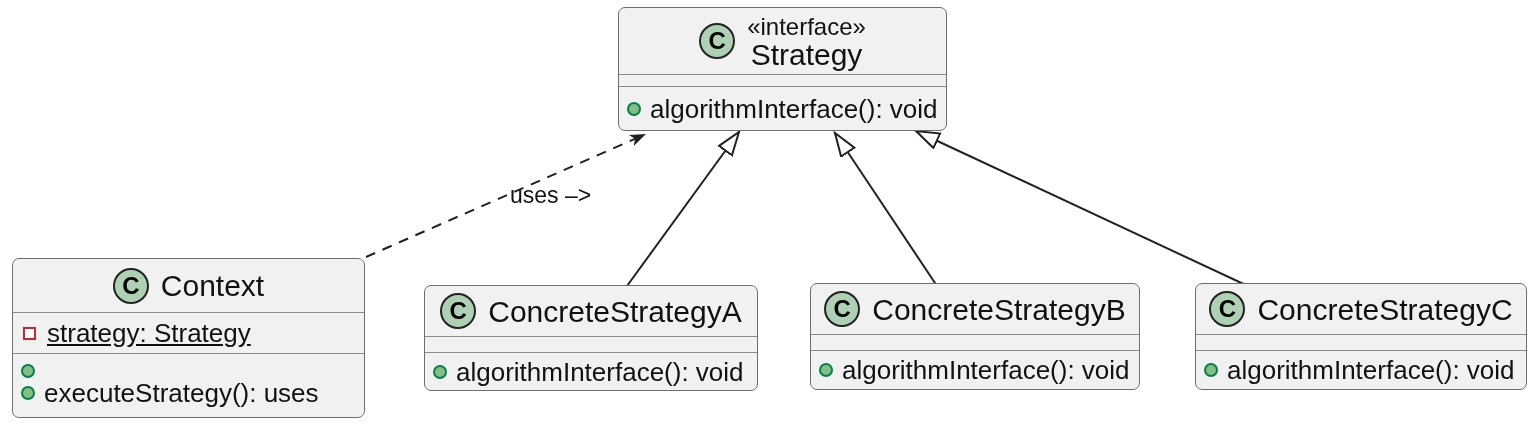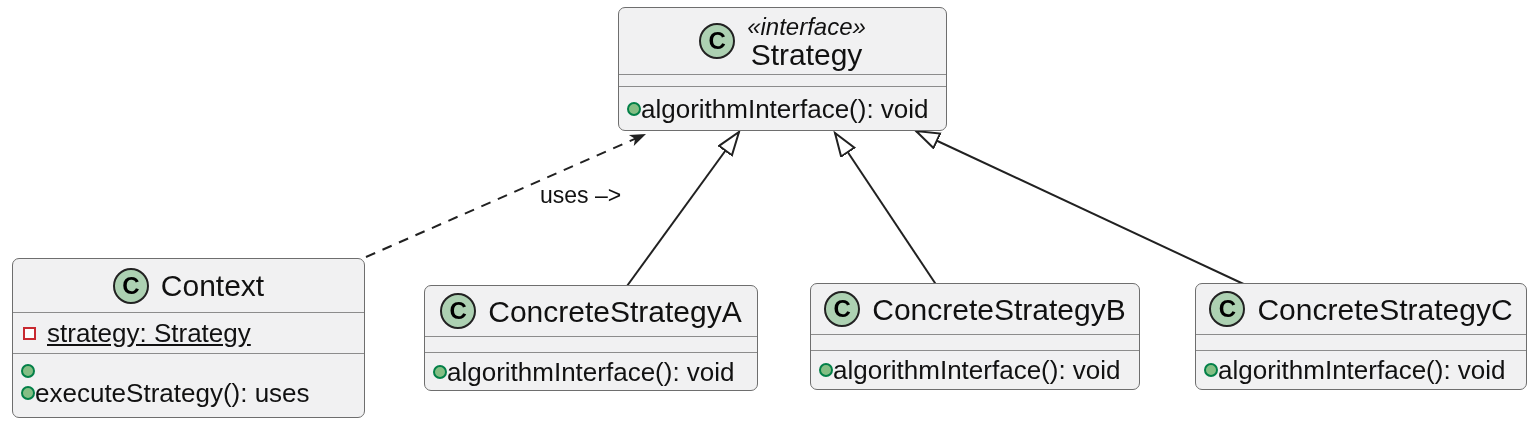--- a/index.html
+++ b/index.html
@@ -25,47 +25,47 @@
   }
   .cicon {
     width:36px; height:36px; border-radius:50%;
     background:#ADD1B2; border:2px solid #222;
     box-sizing:border-box;
     display:flex; align-items:center; justify-content:center;
     font-weight:bold; font-size:24px; color:#000;
     flex:0 0 auto;
   }
   .titlecol { display:flex; flex-direction:column; align-items:center; }
-  .stereo { font-style:italic; font-size:24px; line-height:27px; }
+  .stereo { font-size:24px; line-height:27px; }
   .cname  { font-size:30px; line-height:29px; }
 
   .sec { border-top:1px solid #8c8c8c; box-sizing:border-box; }
   .sec-empty { flex:0 0 auto; }
   .sec-members {
     flex:1 1 auto;
     display:flex; flex-direction:column; justify-content:center;
     padding:2px 0;
   }
   .mrow {
-    display:flex; align-items:center; 
+    display:flex; align-items:center; gap:9px;
     padding:0 8px; font-size:26px; line-height:30px;
     white-space:nowrap;
   }
   .bullet-m {
     width:10px; height:10px; border-radius:50%;
     background:#84BE84; border:2.5px solid #038048;
     flex:0 0 auto;
   }
   .bullet-f {
     width:9px; height:9px;
     background:#fdfdfd; border:2.5px solid #C82930;
     flex:0 0 auto;
   }
   .dep-label {
-    position:absolute; left:540px; top:182px;
+    position:absolute; left:510px; top:182px;
     font-size:23px; line-height:26px;
   }
 </style>
 </head>
 <body>
 
 <svg class="wires" viewBox="0 0 1536 428" xmlns="http://www.w3.org/2000/svg">
   <defs>
     <marker id="tri" markerUnits="userSpaceOnUse" markerWidth="30" markerHeight="22" refX="24" refY="9" orient="auto">
       <path d="M1,1 L24,9 L1,17 Z" fill="#ffffff" stroke="#212121" stroke-width="2"></path>

